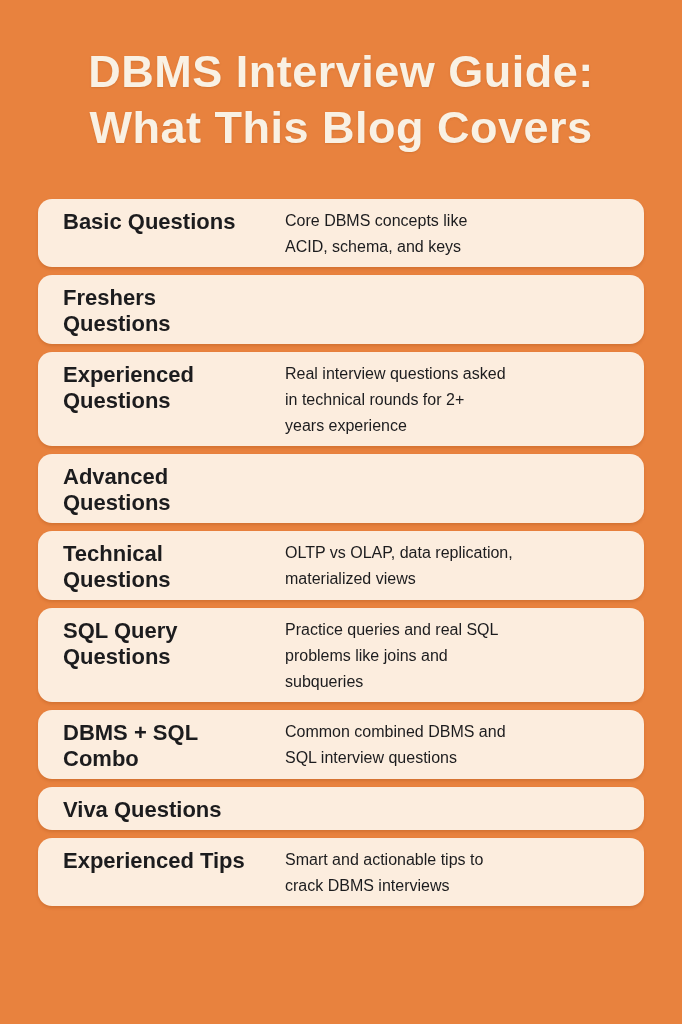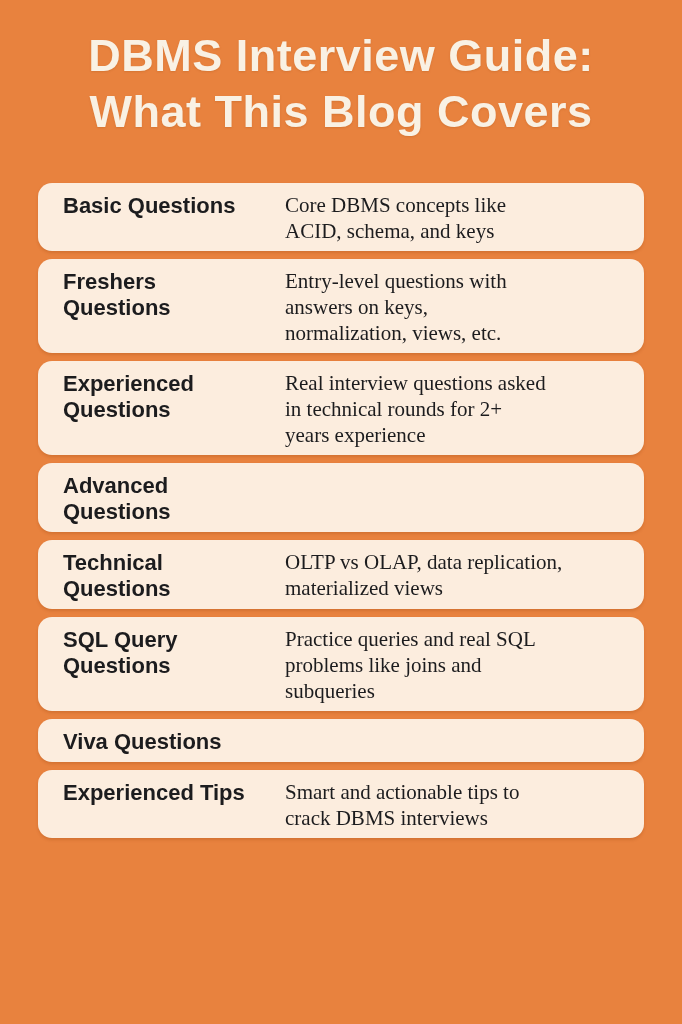--- a/index.html
+++ b/index.html
@@ -13,21 +13,21 @@
   body {
     width: 682px;
     height: 1024px;
     background: var(--bg);
     font-family: "Liberation Sans", sans-serif;
     overflow: hidden;
   }
   .poster {
     width: 682px;
     height: 724px;
-    padding: 28px 38px 0 38px;
+    padding: 44px 38px 0 38px;
   }
   .title {
     margin: 0 0 24px 0;
     text-align: center;
     color: var(--title-ink);
     font-size: 45px;
     line-height: 56px;
     font-weight: bold;
     letter-spacing: 0.5px;
     white-space: pre-line;
@@ -52,45 +52,41 @@
     color: var(--ink);
     font-weight: bold;
     font-size: 22px;
     line-height: 26px;
     padding-top: 3px;
     white-space: pre-line;
   }
   .desc {
     flex: 1 1 auto;
     color: var(--ink);
-    font-size: 21px;
+    font-size: 16px;
     line-height: 26px;
     padding-top: 2px;
     white-space: pre-line;
-    font-family: Liberation Serif, serif;
   }
 </style>
 </head>
 <body>
 
 <div class="poster">
   <h1 class="title">DBMS Interview Guide:
 What This Blog Covers</h1>
   <div class="rows" id="rows">
       <div class="card">
         <div class="label">Basic Questions</div>
         <div class="desc">Core DBMS concepts like
 ACID, schema, and keys</div>
       </div>
       <div class="card">
         <div class="label">Freshers
 Questions</div>
-        <div class="desc">Entry-level questions with
-answers on keys,
-normalization, views, etc.</div>
       </div>
       <div class="card">
         <div class="label">Experienced
 Questions</div>
         <div class="desc">Real interview questions asked
 in technical rounds for 2+
 years experience</div>
       </div>
       <div class="card">
         <div class="label">Advanced
@@ -103,20 +99,26 @@
 materialized views</div>
       </div>
       <div class="card">
         <div class="label">SQL Query
 Questions</div>
         <div class="desc">Practice queries and real SQL
 problems like joins and
 subqueries</div>
       </div>
       <div class="card">
+        <div class="label">DBMS + SQL
+Combo</div>
+        <div class="desc">Common combined DBMS and
+SQL interview questions</div>
+      </div>
+      <div class="card">
         <div class="label">Viva Questions</div>
       </div>
       <div class="card">
         <div class="label">Experienced Tips</div>
         <div class="desc">Smart and actionable tips to
 crack DBMS interviews</div>
       </div>
     </div>
 </div>
 

